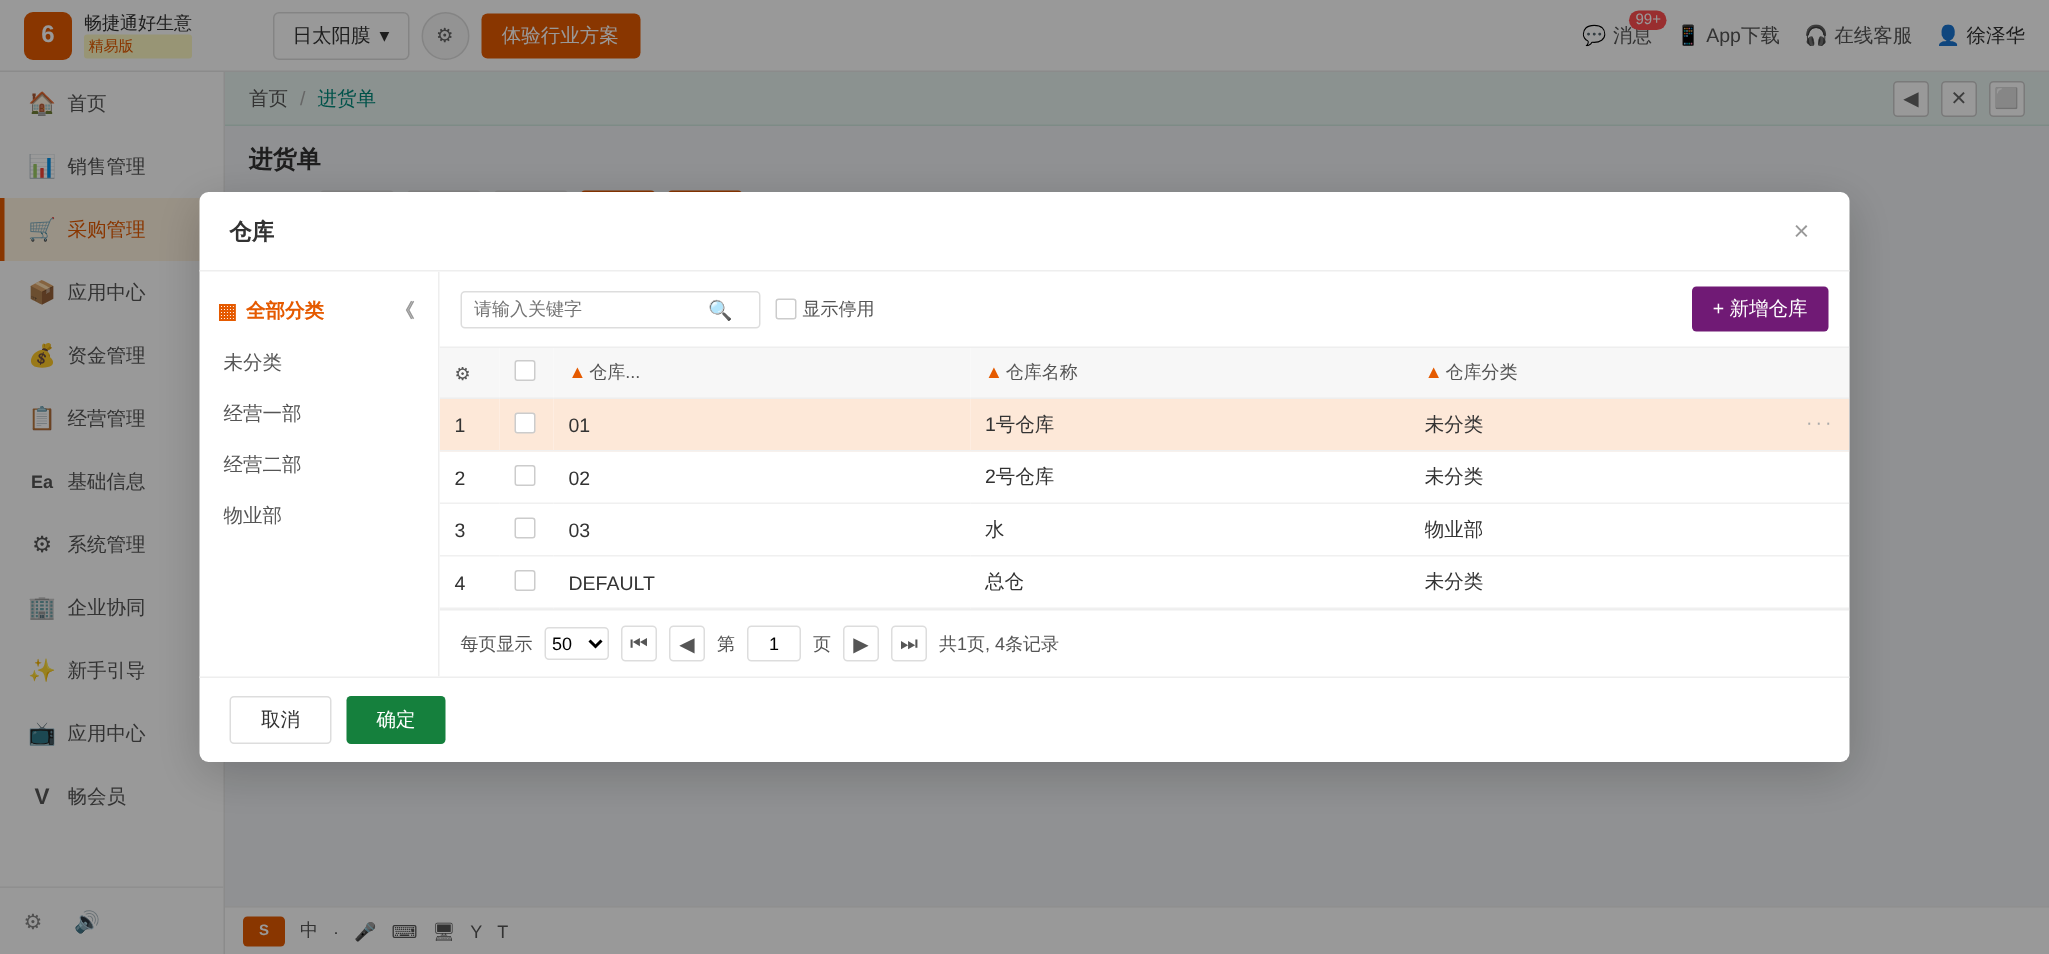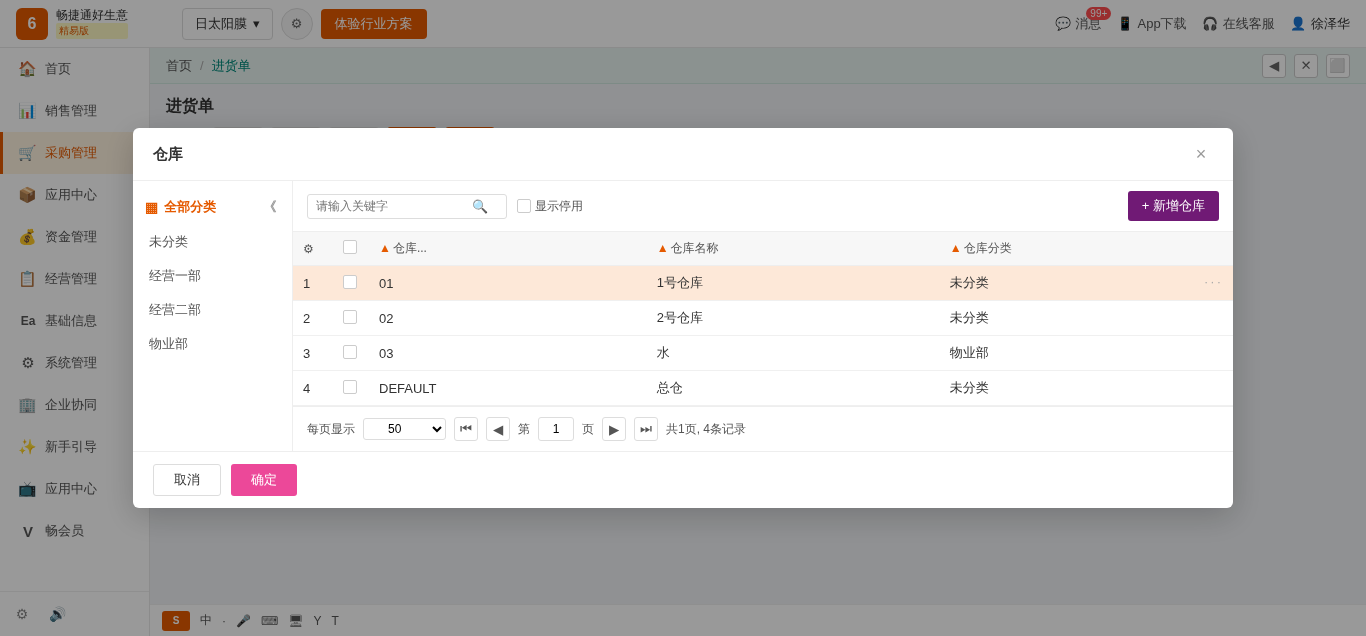--- a/index.html
+++ b/index.html
@@ -278,21 +278,21 @@
 
     
     .pagination-bar {
       padding: 10px 14px;
       display: flex; align-items: center; gap: 8px;
       border-top: 1px solid #eee;
       font-size: 12px; color: #555;
     }
     .page-size-select {
       border: 1px solid #ddd; border-radius: 3px;
-      padding: 2px 20px; font-size: 12px;
+      padding: 2px 0; font-size: 12px;
       background: #fff; cursor: pointer;
     }
     .page-nav-btn {
       width: 24px; height: 24px;
       border: 1px solid #ddd; border-radius: 3px;
       background: #fff; cursor: pointer;
       display: flex; align-items: center; justify-content: center;
       color: #555;
     }
     .page-input {
@@ -306,21 +306,21 @@
       padding: 12px 20px;
       border-top: 1px solid #eee;
       display: flex; gap: 10px;
     }
     .cancel-btn {
       padding: 6px 20px; border: 1px solid #ddd; border-radius: 3px;
       background: #fff; cursor: pointer; font-size: 13px; color: #333;
     }
     .confirm-btn {
       padding: 6px 20px; border: none; border-radius: 3px;
-      background: #ec4899; color: #fff; cursor: pointer; font-size: 13px;
+      background: #15803d; color: #fff; cursor: pointer; font-size: 13px;
     }
 
     
     .status-bar {
       position: absolute; bottom: 0; right: 0;
       height: 32px;
       background: #fff;
       border-top: 1px solid #eee;
       display: flex; align-items: center; padding: 0 12px; gap: 10px;
       font-size: 12px; color: #555;

